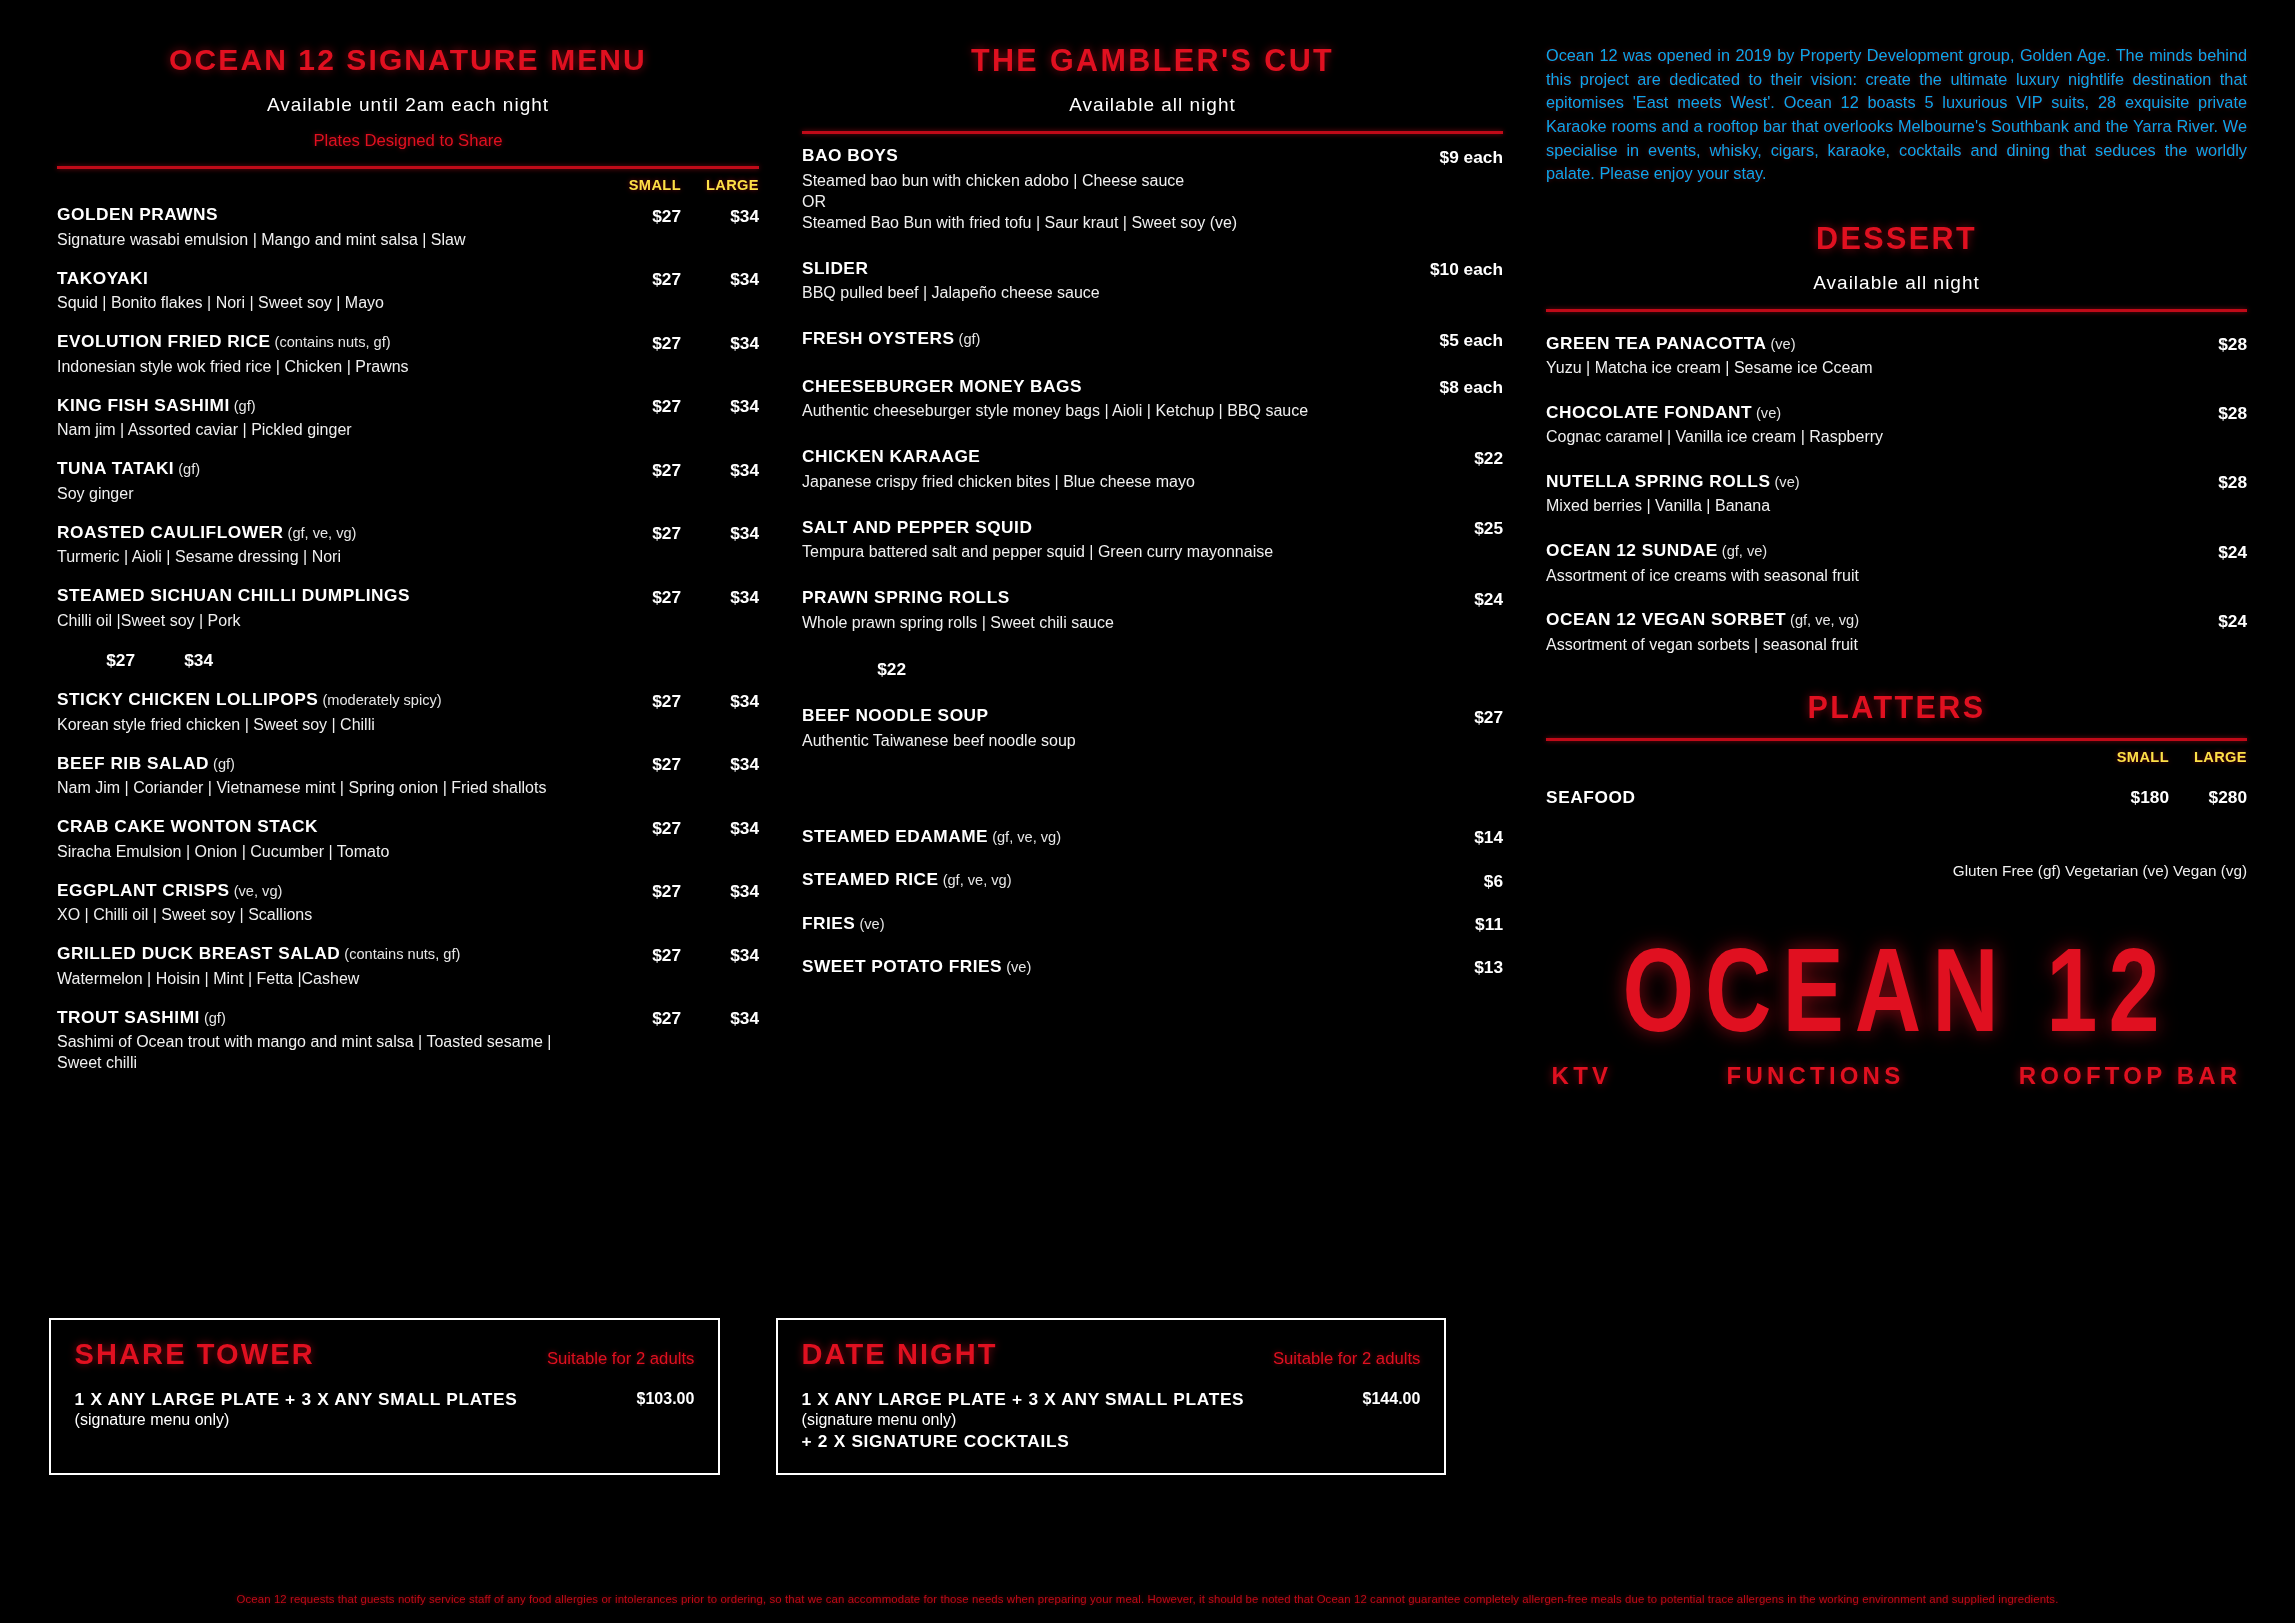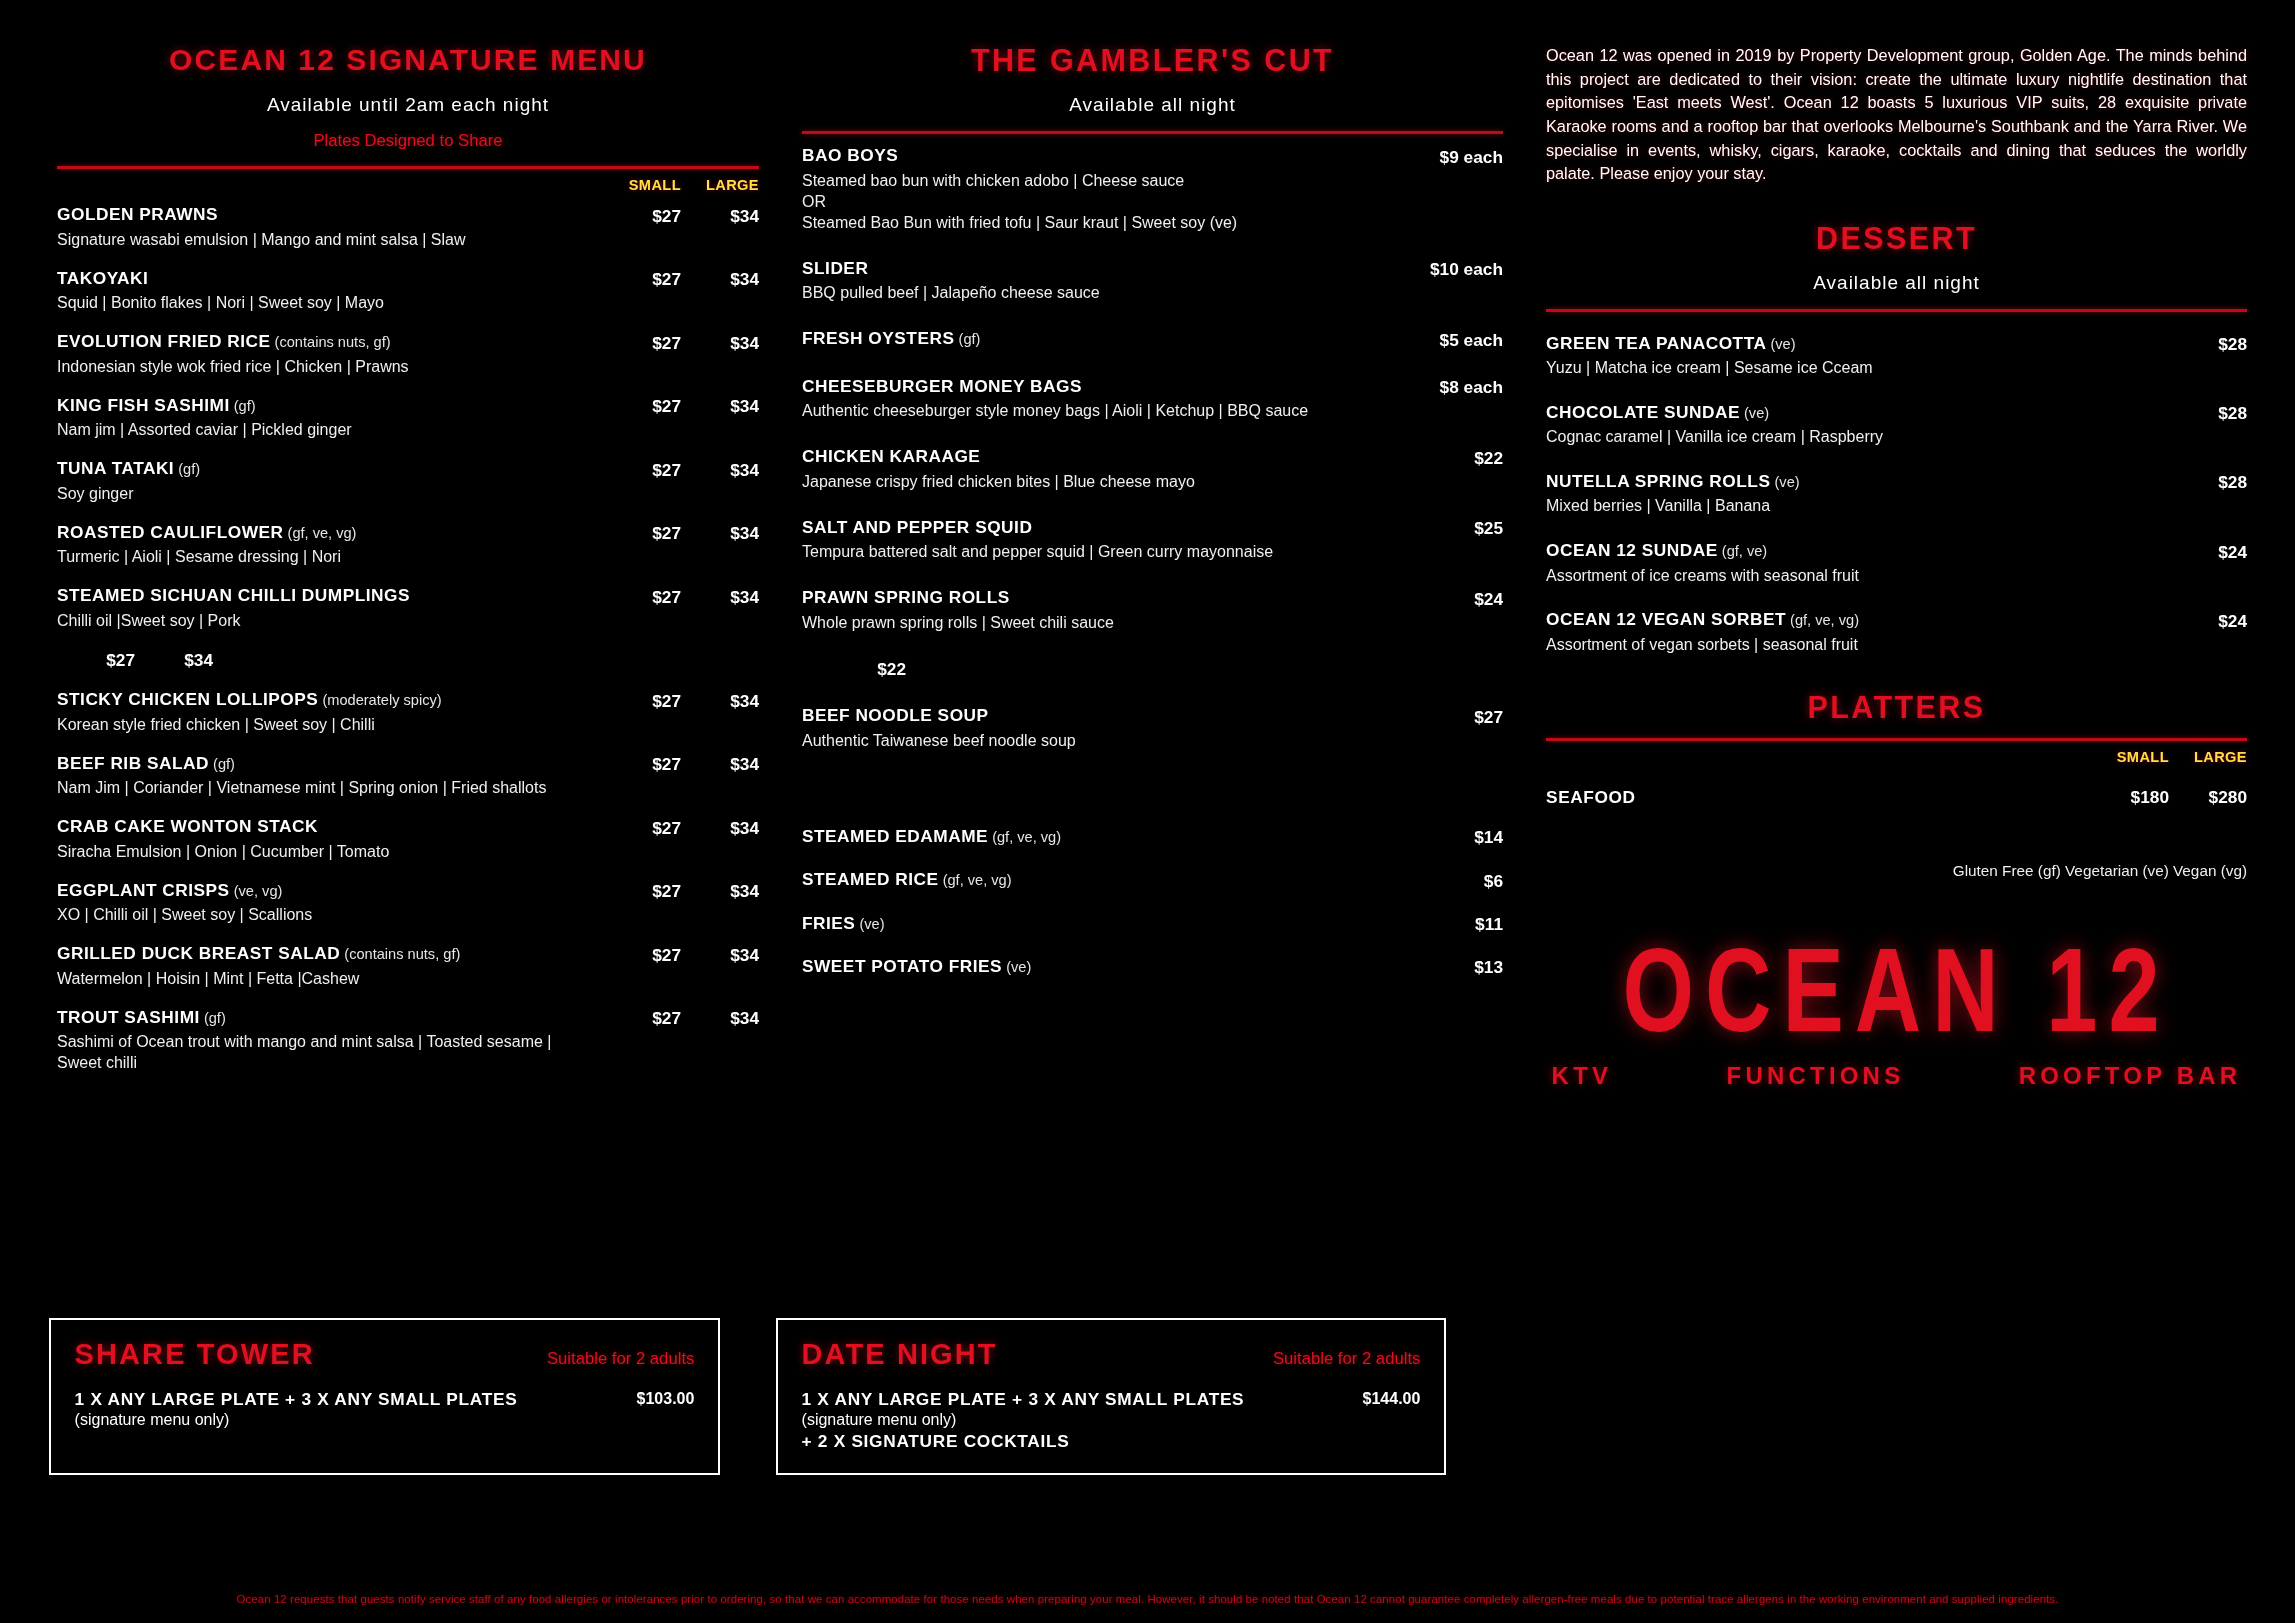--- a/index.html
+++ b/index.html
@@ -131,21 +131,21 @@
     padding-top: 1.4px;
   }
 
   
   .col-mid .item { margin-bottom: 25px; }
   .col-mid .item.sides { margin-bottom: 21px; }
   .sides-gap { height: 50px; }
 
   
   .intro {
-    color: #ffffff;
+    color: #0ea5e9;
     font-size: 16.3px;
     line-height: 1.45;
     text-align: justify;
     text-shadow: 0 0 5.6px rgba(200,10,24,.45);
   }
   .col-right .sec-title { margin-top: 36px; }
   .col-right .items { margin-top: 21px; }
   .col-right .item { margin-bottom: 23.6px; }
   .col-right .price-single { min-width: 83px; }
 
@@ -527,21 +527,21 @@
       <div class="items" id="dessert-items">
           <div class="item">
             <div class="body">
               <div class="name"><span>GREEN TEA PANACOTTA</span><span class="tag">  (ve)</span></div>
               <div class="desc">Yuzu | Matcha ice cream | Sesame ice Cceam</div>
             </div>
             <div class="price-single">$28</div>
           </div>
           <div class="item">
             <div class="body">
-              <div class="name"><span>CHOCOLATE SUNDAE</span><span class="tag">  (ve)</span></div>
+              <div class="name"><span>CHOCOLATE FONDANT</span><span class="tag">  (ve)</span></div>
               <div class="desc">Cognac caramel | Vanilla ice cream | Raspberry</div>
             </div>
             <div class="price-single">$28</div>
           </div>
           <div class="item">
             <div class="body">
               <div class="name"><span>NUTELLA SPRING ROLLS</span><span class="tag">  (ve)</span></div>
               <div class="desc">Mixed berries | Vanilla | Banana</div>
             </div>
             <div class="price-single">$28</div>

